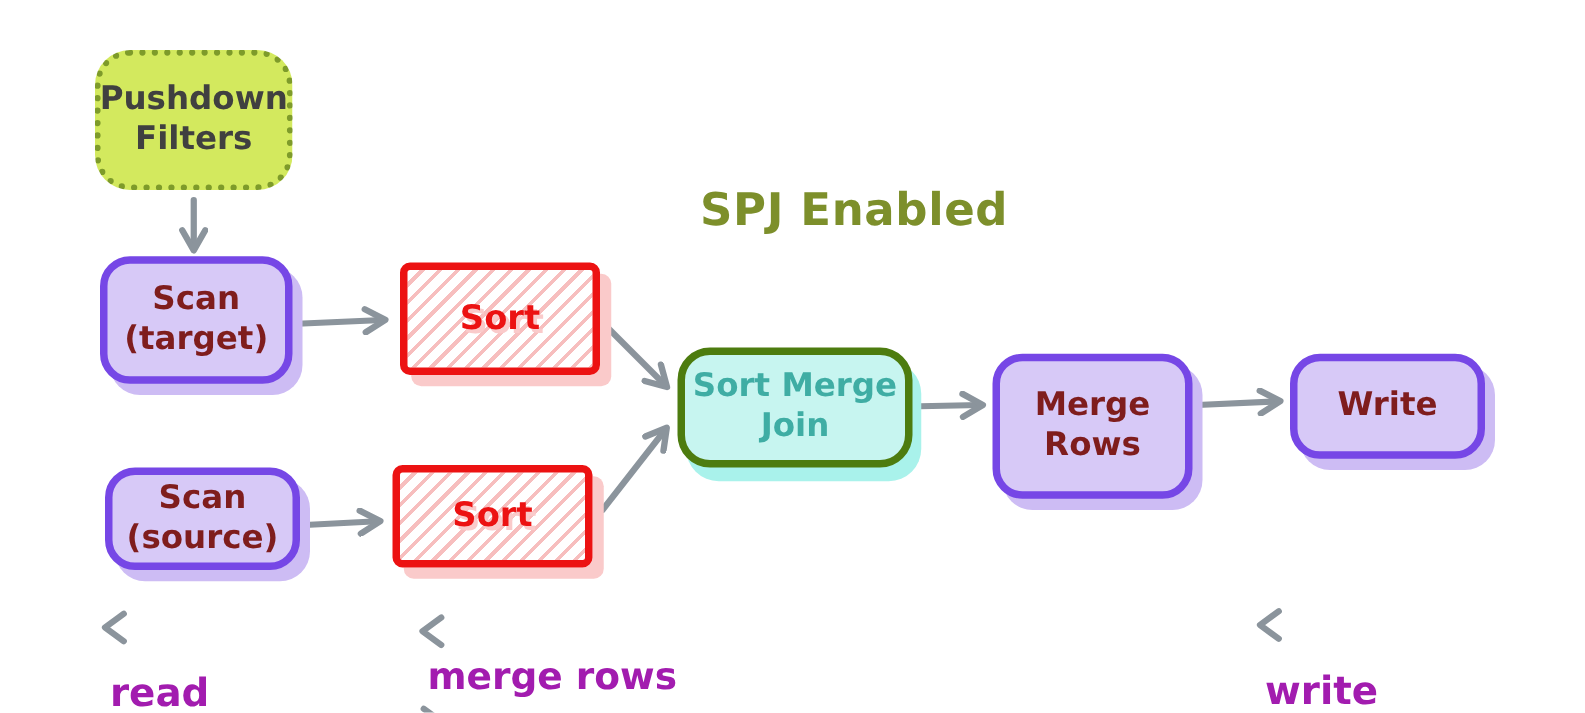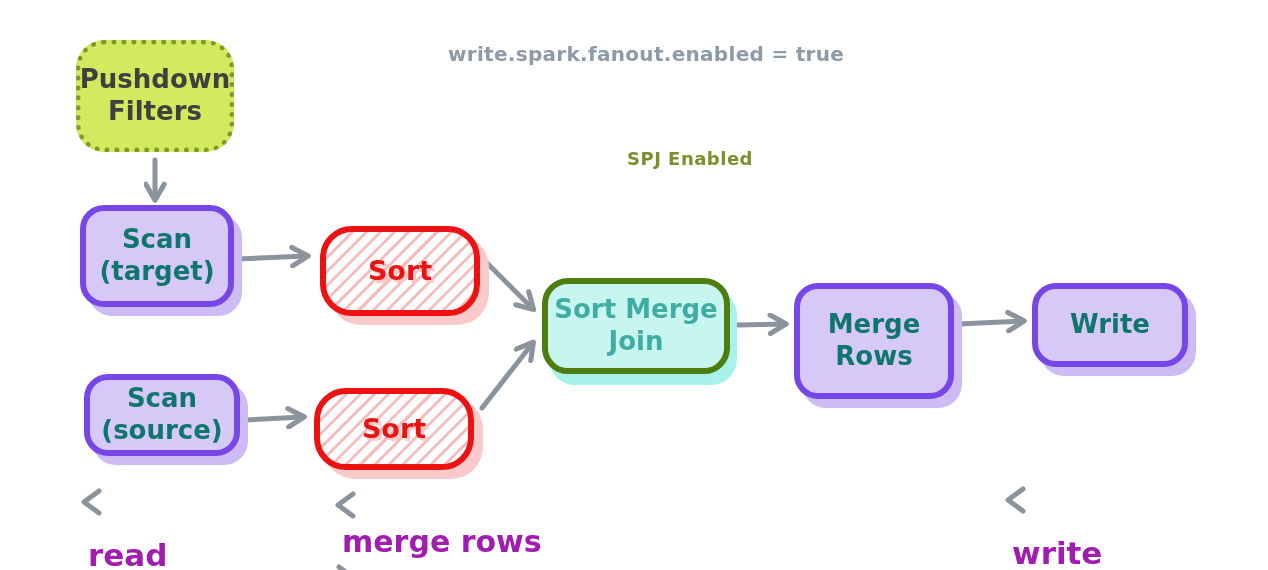--- a/index.html
+++ b/index.html
@@ -17,52 +17,51 @@
   }
   .node .node-label{white-space:pre-line;line-height:1.22;}
 
   .node-green{
     left:76px;top:40px;width:158px;height:112px;
     background:#d3e95e;border:5px dotted #7e9b2a;border-radius:28px;
     color:#404040;font-size:26px;
   }
   .node-purple{
     background:#d7c9f7;border:6px solid #7647e6;border-radius:24px;
-    color:#0f766e;font-size:26px;box-shadow:8px 9px 0 #cdbcf4;
+    color:#7f1d1d;font-size:26px;box-shadow:8px 9px 0 #cdbcf4;
   }
   .node-scan-target{left:80px;top:205px;width:154px;height:102px;}
   .node-scan-source{left:84px;top:374px;width:156px;height:82px;}
   .node-merge-rows{left:794px;top:283px;width:160px;height:116px;}
   .node-write{left:1032px;top:283px;width:156px;height:84px;}
 
   .node-red{
     background:repeating-linear-gradient(135deg,#ffffff 0 7px,#f7bebe 7px 10px);
-    border:6px solid #ec1212;border-radius:32px;
+    border:6px solid #ec1212;border-radius:8px;
     color:#ec1212;font-size:27px;box-shadow:9px 9px 0 #facaca;
     text-shadow:3px 3px 0 #facaca;
-    margin-top:16px;
   }
   .node-sort-top{left:320px;top:210px;width:160px;height:90px;}
   .node-sort-bottom{left:314px;top:372px;width:160px;height:82px;}
 
   .node-teal{
     left:542px;top:278px;width:188px;height:96px;
     background:#c7f5f0;border:6px solid #4d7c0f;border-radius:26px;
     color:#3fada4;font-size:26px;box-shadow:7px 11px 0 #a9f2eb;
   }
 
   
   .config-block{
     position:absolute;left:448px;top:36px;width:560px;
     color:#8d9aa8;font-size:20px;font-weight:bold;line-height:37px;
     letter-spacing:.3px;
   }
   .spj-label{
-    position:absolute;left:560px;top:148px;width:260px;text-align:center;
-    color:#7d8f2b;font-size:18px;font-weight:bold;letter-spacing:.5px;
+    position:absolute;left:560px;top:148px;width:260px;
+    color:#7d8f2b;font-size:36px;font-weight:bold;letter-spacing:.5px;
   }
 
   
   .phase{
     position:absolute;display:flex;align-items:flex-start;
     color:#a21caf;font-weight:bold;flex-direction:column;
   }
   .phase .dash{border-top:5px dashed #8b949c;border-radius:3px;height:0;}
   .phase .dash.grow{flex:1 1 auto;}
   .phase .dash.small{flex:0 0 16px;}
@@ -125,21 +124,20 @@
   <div class="node node-purple node-merge-rows">
     <span class="node-label">Merge
 Rows</span>
   </div>
 
   <div class="node node-purple node-write">
     <span class="node-label">Write</span>
   </div>
 
   <div class="config-block">
-    <div>write.spark.fanout.enabled = true</div>
   </div>
   <div class="spj-label">SPJ Enabled</div>
 
   <div class="phase phase-read">
     <svg class="chev" width="24" height="28" viewBox="0 0 24 28">
       <path d="M19,3 L4,14 L19,25" fill="none" stroke="#8b949c" stroke-width="5" stroke-linecap="round" stroke-linejoin="round"></path>
     </svg>
     <span class="dash small"></span>
     <span class="phase-label">read</span>
     <span class="dash small"></span>

